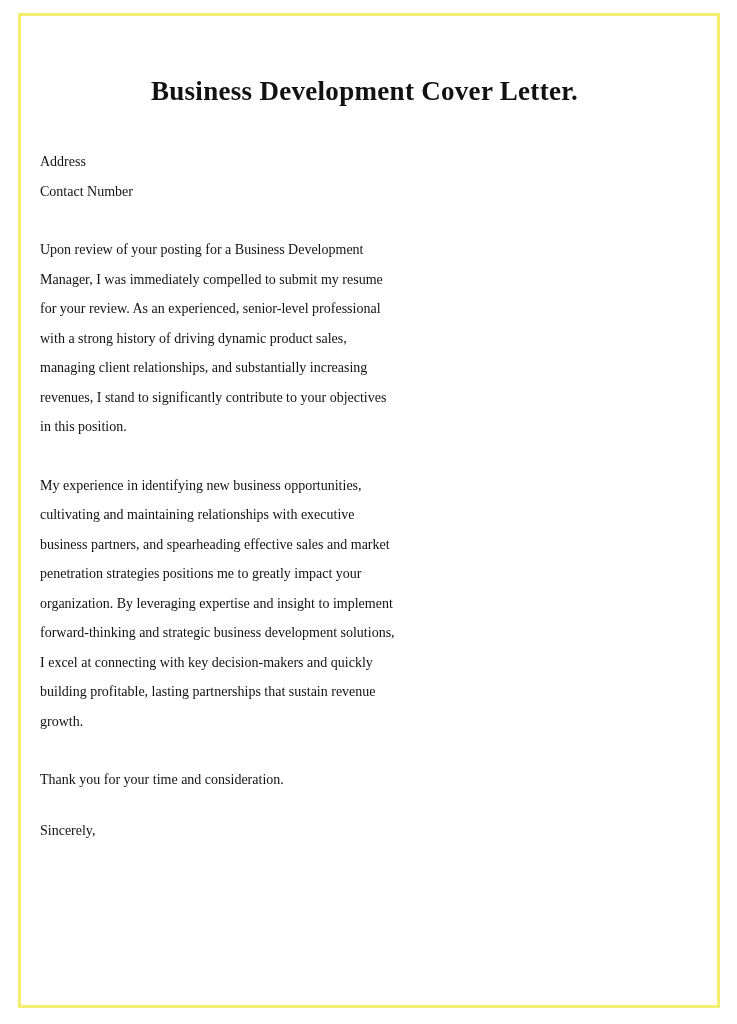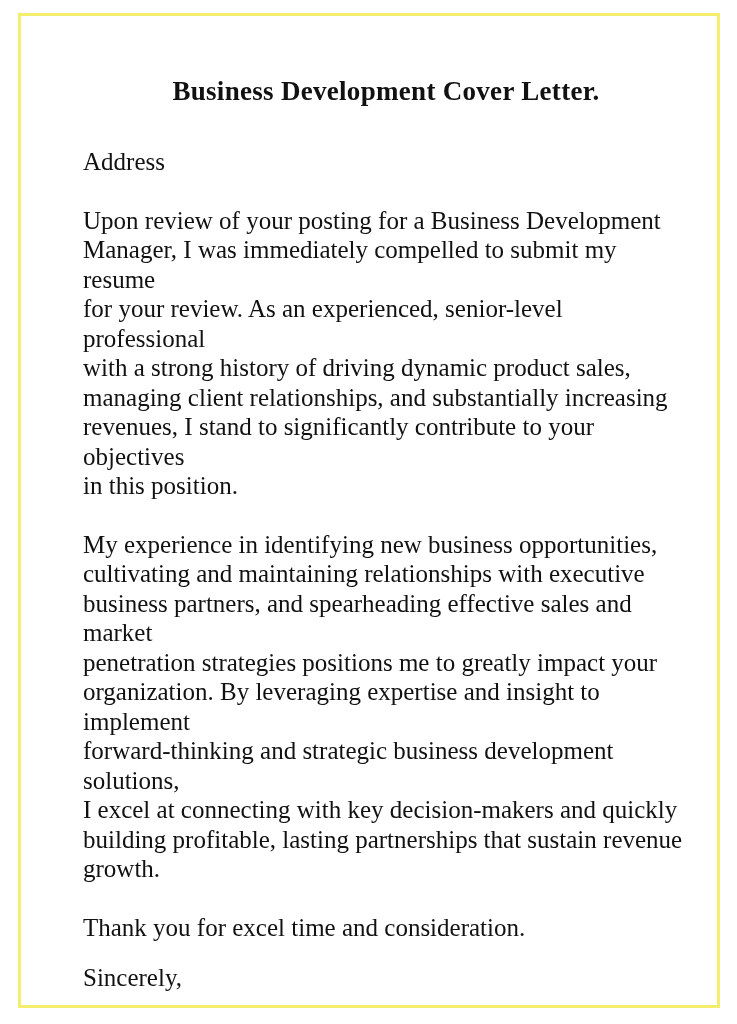--- a/index.html
+++ b/index.html
@@ -19,33 +19,33 @@
     position: absolute;
     left: 18px;
     top: 13px;
     right: 17px;
     bottom: 16px;
     border: 3px solid #f4ee6f; 
     box-sizing: border-box;
     background: #ffffff;
   }
   .letter-content {
-    padding: 0 28px 0 62px;
+    padding: 0 28px 0 19px;
   }
   .letter-title {
     text-align: center;
     font-weight: bold;
     font-size: 27px;
     line-height: 36px;
     margin: 57px 0 0 0;
     letter-spacing: 0.3px;
   }
   .text-line,
   .text-block {
-    font-size: 25px;
+    font-size: 14px;
     line-height: 29.5px;
     white-space: pre-line;
   }
   .sender-block {
     margin-top: 38px;
   }
   .salutation {
     margin-top: 30px;
   }
   .paragraph {
@@ -61,20 +61,21 @@
 </head>
 <body style="color: rgb(17, 17, 17); background: rgb(255, 255, 255);">
 
 <div class="letter-frame" style="border-color: rgb(244, 238, 111);">
   <div class="letter-content">
 
     <h1 class="letter-title">Business Development Cover Letter.</h1>
 
     <div class="sender-block">
       <div class="text-line">Address</div>
+      <div class="text-line">Contact Number</div>
     </div>
 
 
     <div class="text-block paragraph">Upon review of your posting for a Business Development
 Manager, I was immediately compelled to submit my resume
 for your review. As an experienced, senior-level professional
 with a strong history of driving dynamic product sales,
 managing client relationships, and substantially increasing
 revenues, I stand to significantly contribute to your objectives
 in this position.</div>
@@ -82,20 +83,20 @@
     <div class="text-block paragraph">My experience in identifying new business opportunities,
 cultivating and maintaining relationships with executive
 business partners, and spearheading effective sales and market
 penetration strategies positions me to greatly impact your
 organization. By leveraging expertise and insight to implement
 forward-thinking and strategic business development solutions,
 I excel at connecting with key decision-makers and quickly
 building profitable, lasting partnerships that sustain revenue
 growth.</div>
 
-    <div class="text-line closing-line">Thank you for excel time and consideration.</div>
+    <div class="text-line closing-line">Thank you for your time and consideration.</div>
 
     <div class="signature-block">
       <div class="text-line">Sincerely,</div>
     </div>
 
   </div>
 </div>
 
 </body></html>

